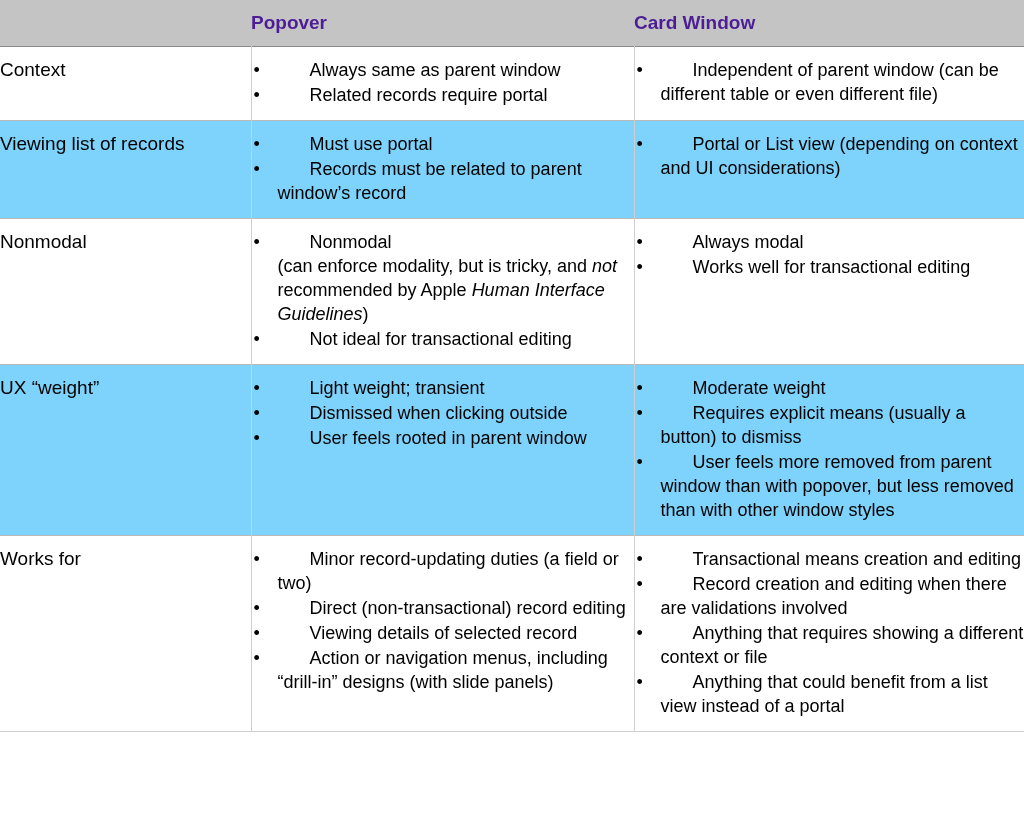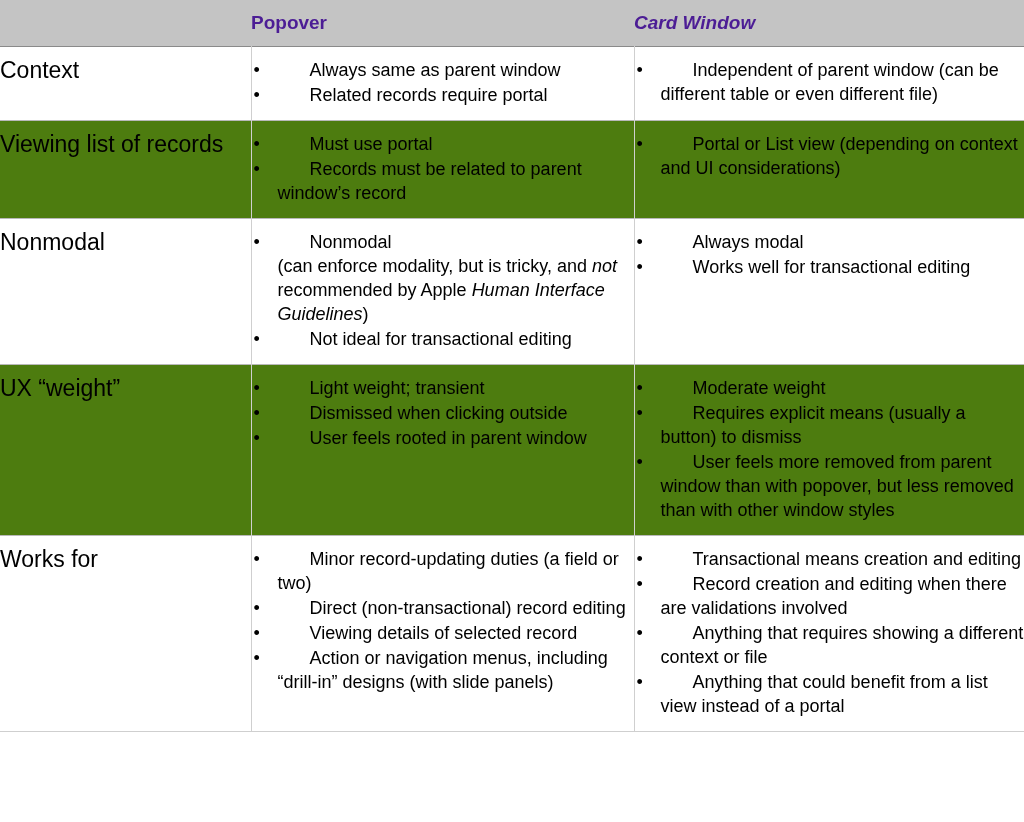--- a/index.html
+++ b/index.html
@@ -28,25 +28,25 @@
     font-size: 19px;
     text-align: left;
     padding: 12px 0 12px 0;
     height: 22px;
     vertical-align: middle;
     border: none;
     color: #4c1d95;
   }
   th.col-label   { width: 251px; padding-left: 13px; }
   th.col-popover { width: 383px; padding-left: 10px; }
-  th.col-card    { width: 390px; padding-left: 13px; font-style: italic; }
+  th.col-card    { width: 390px; padding-left: 13px; }
 
   
   .comparison-table tbody tr.row-white { background: #ffffff; }
-  .comparison-table tbody tr.row-gray  { background: #4d7c0f; }
+  .comparison-table tbody tr.row-gray  { background: #7dd3fc; }
 
   .comparison-table tbody td {
     vertical-align: top;
     font-size: 18px;
     line-height: 24px;
     border-top: 1px solid #b9b9b9;
     border-bottom: none;
     padding: 11px 0 12px 0;
   }
 
@@ -69,21 +69,21 @@
   }
 
   .comparison-table tbody tr:first-child td {
     border-top: 1px solid #8a8a8a;
   }
   .comparison-table tbody tr:last-child td {
     border-bottom: 1px solid #cfcfcf;
   }
 
   .cell-label {
-    font-size: 23px;
+    font-size: 19px;
     line-height: 24px;
   }
 
   
   ul.bullets {
     list-style: none;
     margin: 0;
     padding: 0;
   }
   ul.bullets > li {

